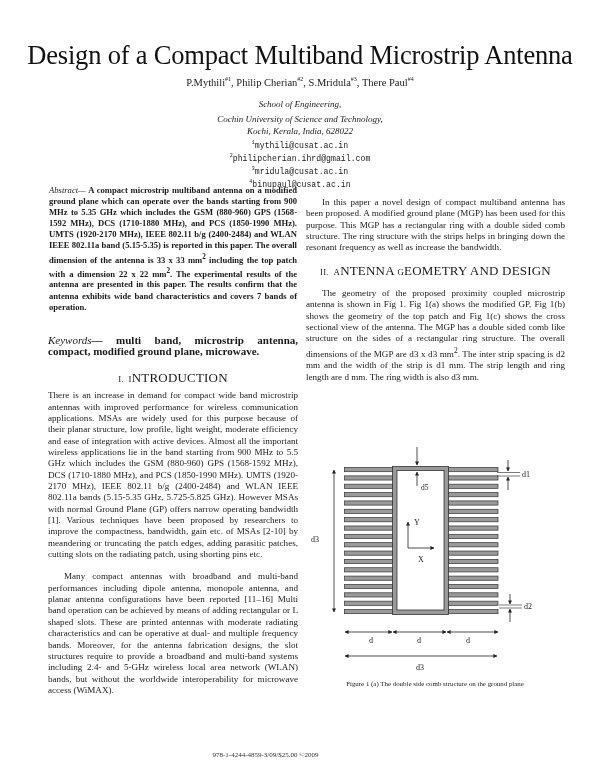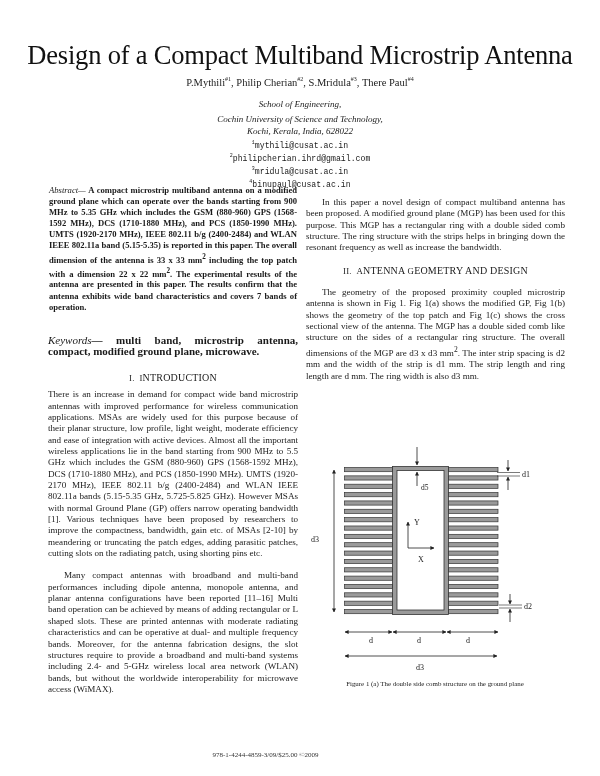--- a/index.html
+++ b/index.html
@@ -14,21 +14,21 @@
   .emails { position: absolute; left: 0; width: 600px; top: 138px; text-align: center;
             font-family: "Liberation Mono", monospace; font-size: 8.2px; line-height: 11.3px; }
   .emails sup { font-size: 5px; }
   .col { position: absolute; font-size: 9.1px; line-height: 11.35px; text-align: justify; }
   .col-left { left: 48px; width: 250px; top: 184px; }
   .col-right { left: 306px; width: 259px; top: 186px; }
   .abstract { font-weight: bold; font-size: 8.6px; line-height: 11.1px; margin: 1px; }
   .abstract i, .keywords i { font-weight: normal; }
   .keywords { font-weight: bold; font-size: 11px; line-height: 11.1px; margin: 22px 0 15px 0; }
   .sechead { text-align: center; font-size: 8.8px; margin: 8px 0 5px 0; letter-spacing: 0.2px; }
-  .sechead .sc { font-size: 10px; }
+  .sechead .sc { font-size: 13px; }
   p { margin: 0; }
   .indent { text-indent: 16px; }
   .gap { margin-top: 11px; }
   .fig { position: absolute; left: 300px; top: 445px; width: 270px; height: 250px; }
   .caption { position: absolute; left: 300px; width: 270px; top: 680px; text-align: center; font-size: 6.9px; }
   .footer { position: absolute; left: 0; width: 531px; top: 751px; text-align: center; font-size: 7px; color: #333; }
 </style>
 </head>
 <body>
 

